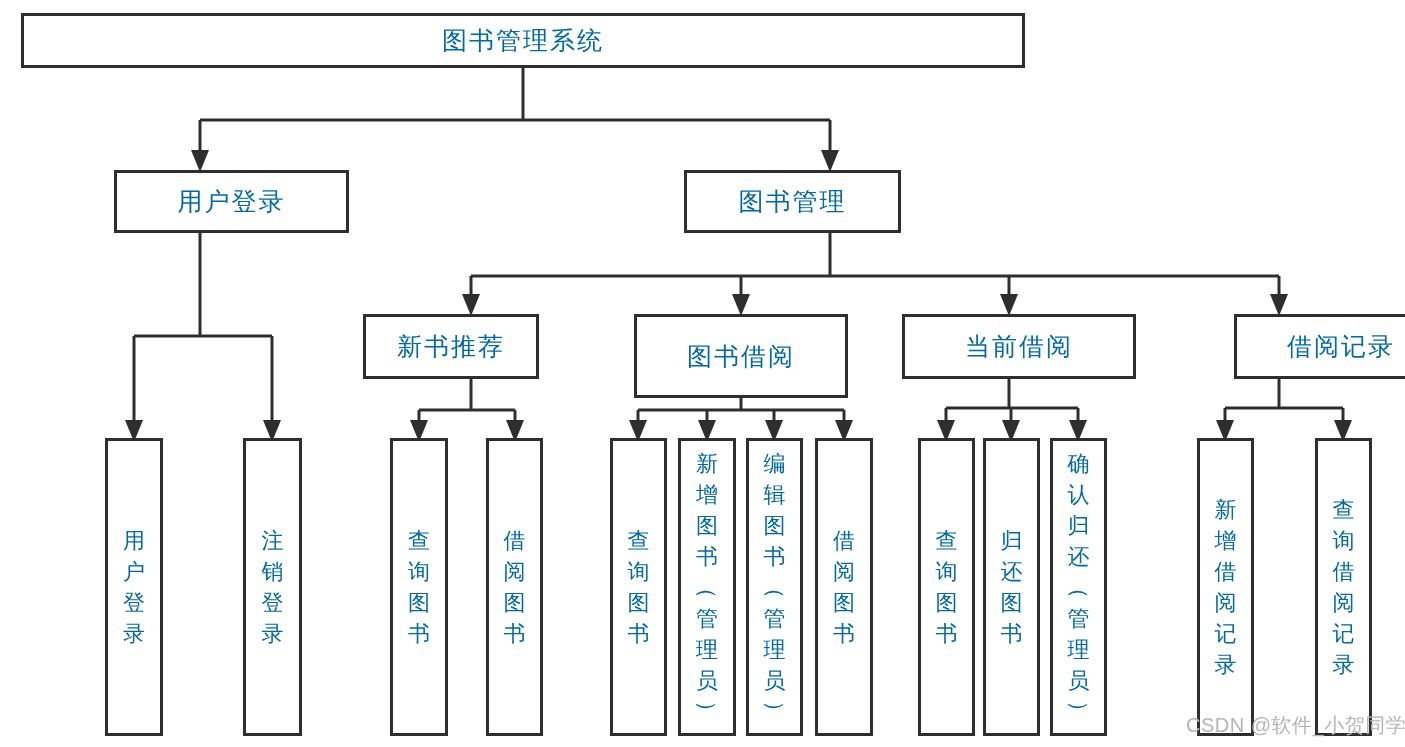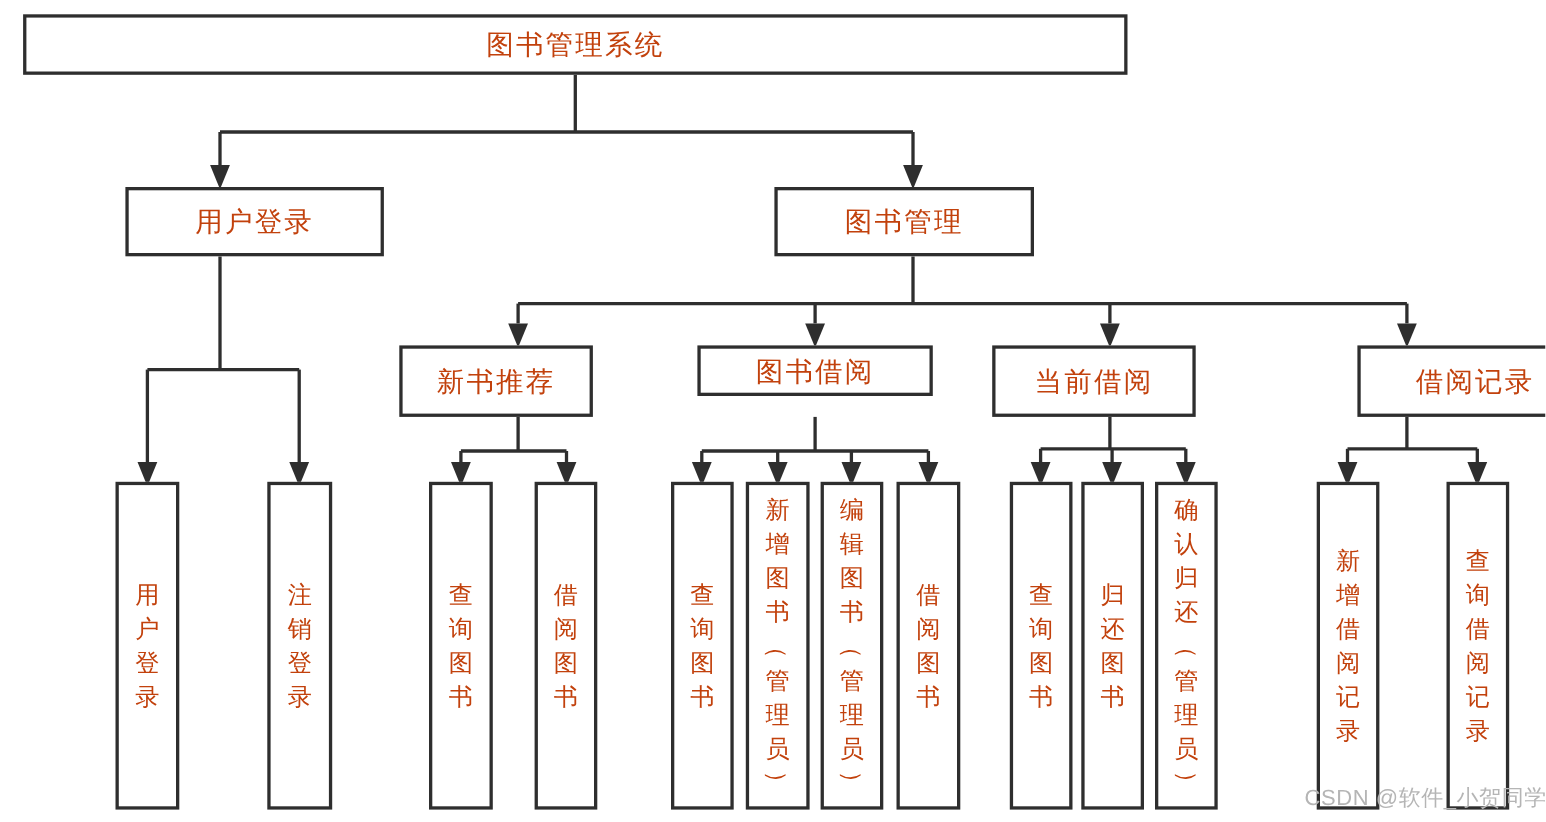--- a/index.html
+++ b/index.html
@@ -21,21 +21,21 @@
     width: 1405px; height: 747px;
   }
   .node {
     position: absolute;
     box-sizing: border-box;
     background: #ffffff;
     border: 3px solid #2e2e2e;
     display: flex;
     align-items: center;
     justify-content: center;
-    color: #c2410c;
+    color: #0369a1;
   }
   .h-node {
     font-size: 25px;
     letter-spacing: 2px;
     white-space: nowrap;
   }
   .leaf {
     font-size: 22px;
   }
   .v-label {
@@ -142,25 +142,25 @@
       <path d="M1225,408 V420"></path>
         <polygon points="1216,420 1234,420 1225,442" fill="#2e2e2e" stroke="none"></polygon>
       <path d="M1343,408 V420"></path>
         <polygon points="1334,420 1352,420 1343,442" fill="#2e2e2e" stroke="none"></polygon>
     </g>
   </svg>
 
   <div class="node h-node" style="left:21px; top:13px; width:1004px; height:55px;">图书管理系统</div>
 
   <div class="node h-node" style="left:82px; top:170px; width:235px; height:63px;margin-left:32px;">用户登录</div>
-  <div class="node h-node" style="left:704px; top:170px; width:236px; height:63px;">图书管理</div>
+  <div class="node h-node" style="left:684px; top:170px; width:217px; height:63px;">图书管理</div>
 
   <div class="node h-node" style="left:363px; top:314px; width:176px; height:65px;">新书推荐</div>
-  <div class="node h-node" style="left:634px; top:314px; width:214px; height:46px;">图书借阅</div>
-  <div class="node h-node" style="left:902px; top:314px; width:185px; height:65px;">当前借阅</div>
+  <div class="node h-node" style="left:634px; top:314px; width:214px; height:84px;">图书借阅</div>
+  <div class="node h-node" style="left:902px; top:314px; width:234px; height:65px;">当前借阅</div>
   <div class="node h-node" style="left:1234px; top:314px; width:214px; height:65px;">借阅记录</div>
 
   <div class="node leaf" style="left:105px; top:438px; width:58px; height:298px;">
     <div class="v-label">
         <span>用</span>
         <span>户</span>
         <span>登</span>
         <span>录</span>
       </div>
   </div>

